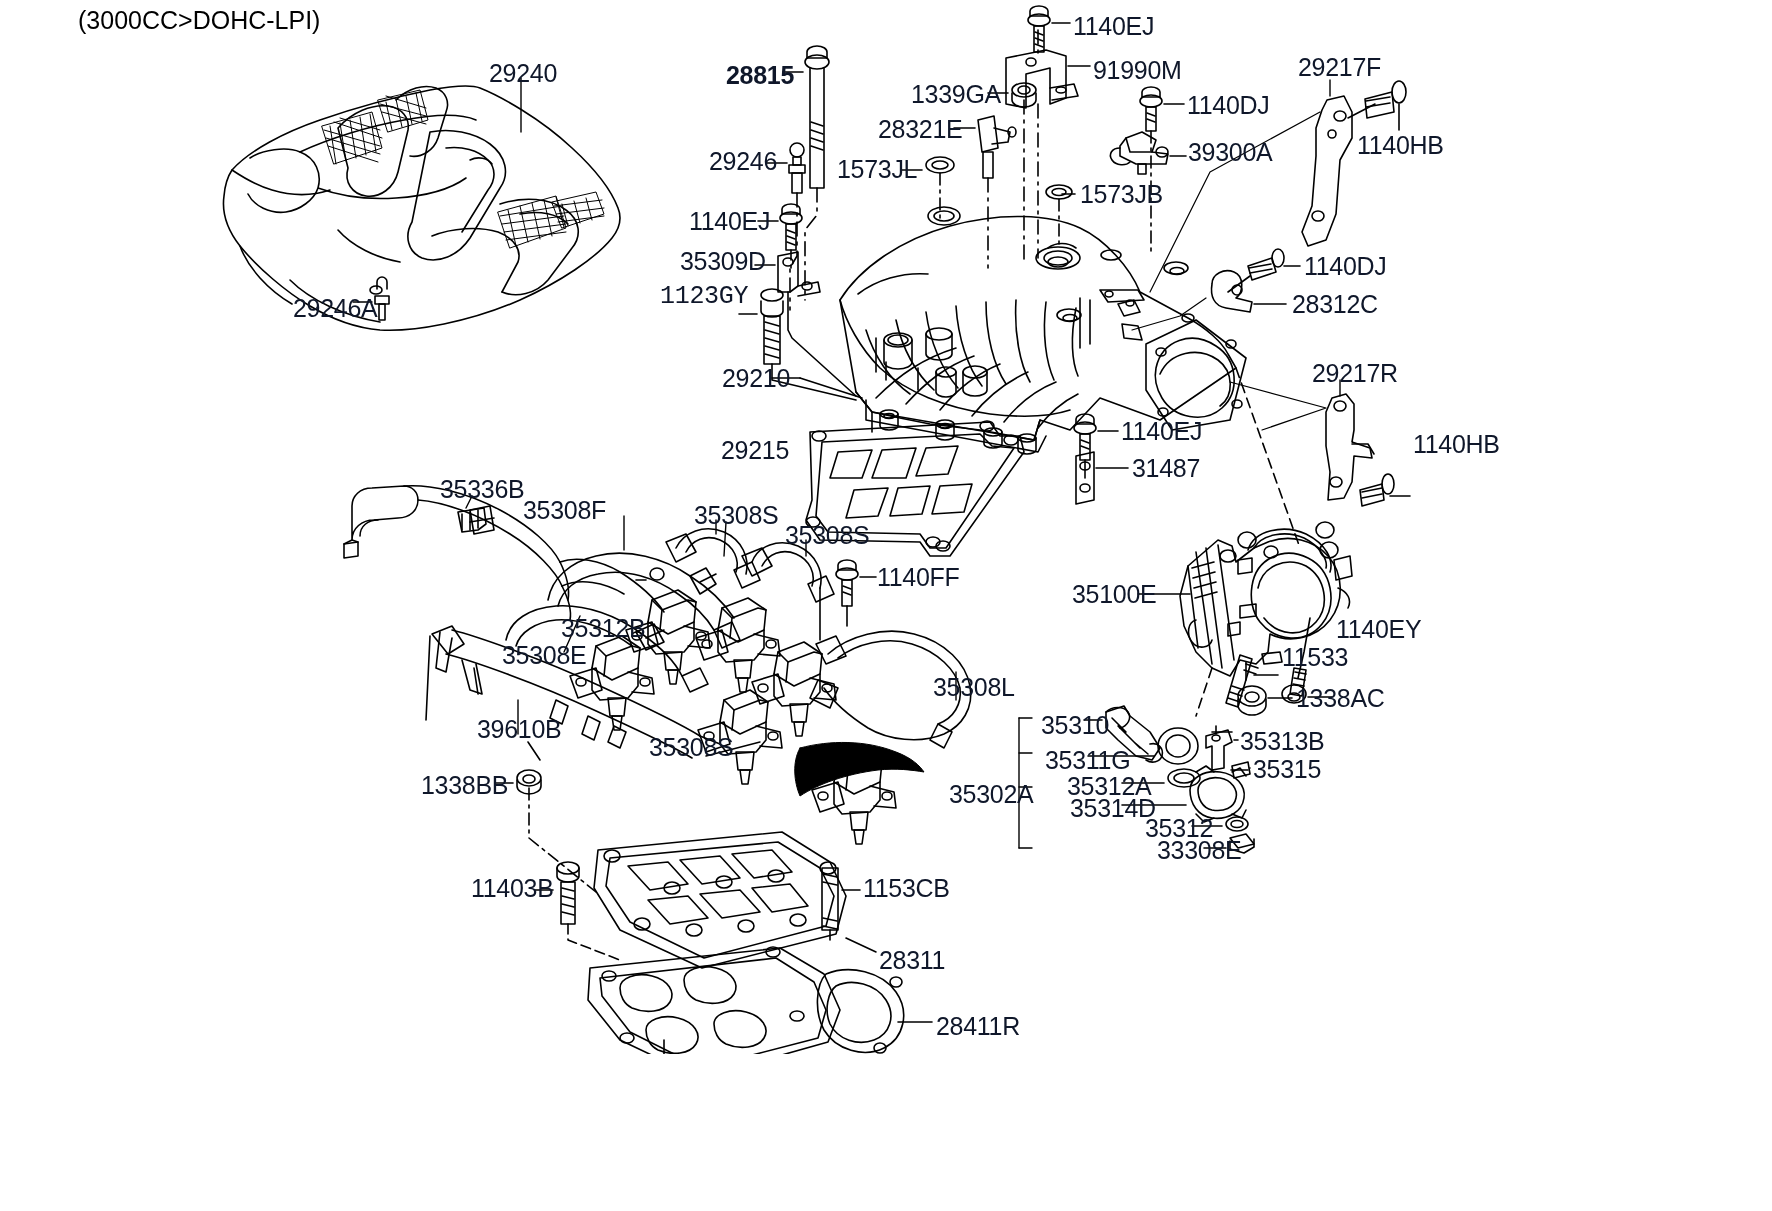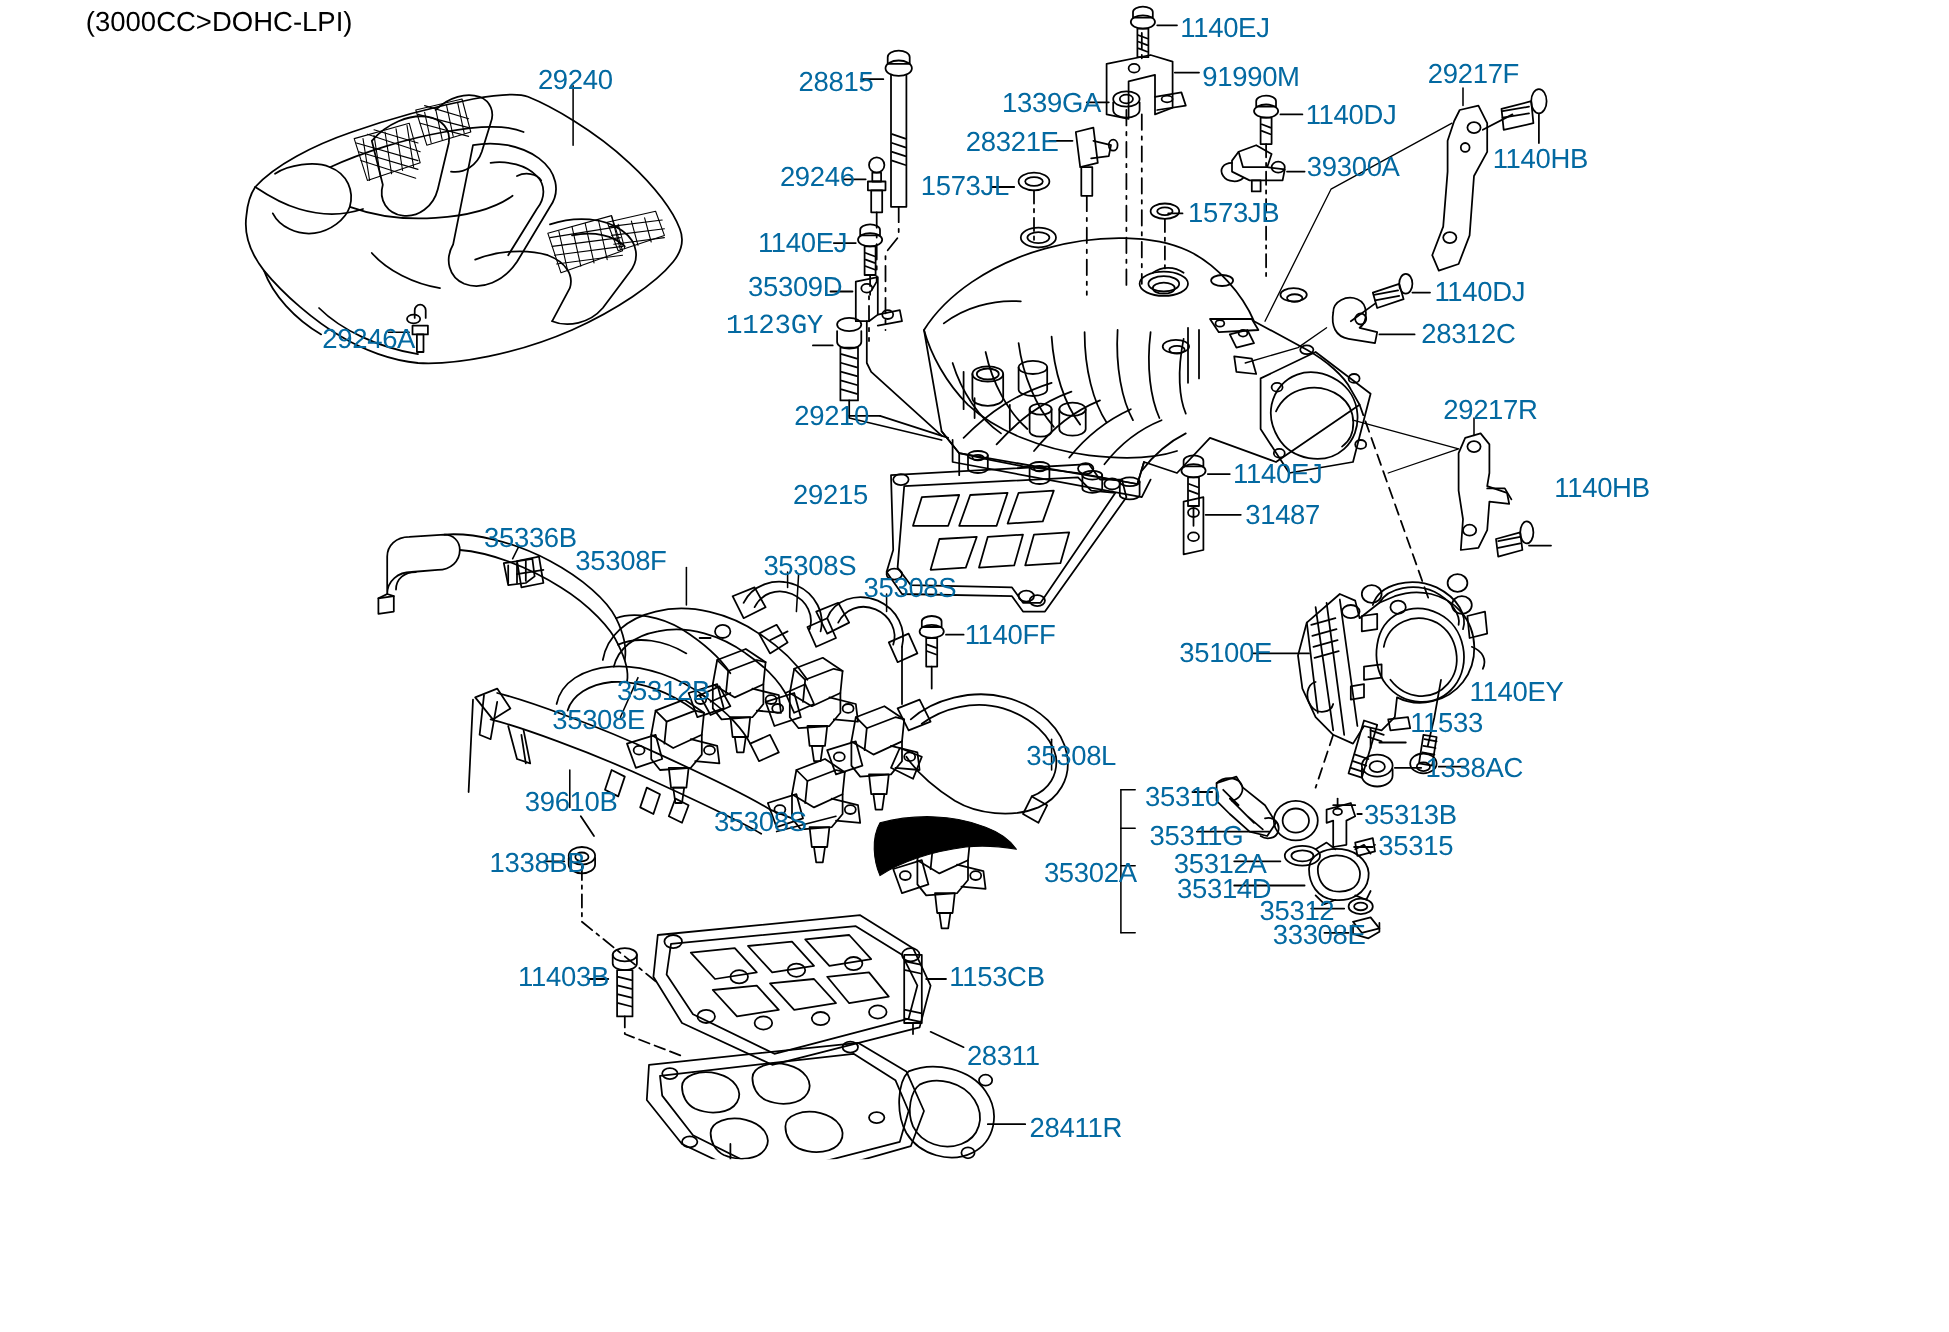--- a/index.html
+++ b/index.html
@@ -20,21 +20,21 @@
     left: 0;
     top: 0;
     width: 1772px;
     height: 1211px;
   }
   .lbl {
     position: absolute;
     font-family: "Liberation Sans", sans-serif;
     font-size: 25px;
     font-weight: 400;
-    color: #0369a1;
+    color: #0f172a;
     white-space: nowrap;
     letter-spacing: -0.3px;
     line-height: 1;
   }
   .title {
     position: absolute;
     left: 78px;
     top: 6px;
     font-family: "Liberation Sans", sans-serif;
     font-size: 25px;
@@ -718,21 +718,21 @@
         <path d="M1204 848 L1226 848"></path>
       </g>
 
     </g>
   </svg>
 
   <div class="lbl" style="left:489px; top:61px;">29240</div>
   <div class="lbl" style="left:293px; top:296px;">29246A</div>
   <div class="lbl" style="left:1073px; top:14px;">1140EJ</div>
   <div class="lbl" style="left:1093px; top:58px;">91990M</div>
-  <div class="lbl" style="left:726px; top:63px;">28815</div>
+  <div class="lbl" style="left:726px; top:63px;font-weight:bold;">28815</div>
   <div class="lbl" style="left:911px; top:82px;">1339GA</div>
   <div class="lbl" style="left:1187px; top:93px;">1140DJ</div>
   <div class="lbl" style="left:878px; top:117px;">28321E</div>
   <div class="lbl" style="left:1188px; top:140px;">39300A</div>
   <div class="lbl" style="left:1298px; top:55px;">29217F</div>
   <div class="lbl" style="left:1357px; top:133px;">1140HB</div>
   <div class="lbl" style="left:709px; top:149px;text-align:center;">29246</div>
   <div class="lbl" style="left:837px; top:157px;">1573JL</div>
   <div class="lbl" style="left:1080px; top:182px;">1573JB</div>
   <div class="lbl" style="left:689px; top:209px;">1140EJ</div>
@@ -762,20 +762,20 @@
   <div class="lbl" style="left:1296px; top:686px;">1338AC</div>
   <div class="lbl" style="left:1041px; top:713px;">35310</div>
   <div class="lbl" style="left:1240px; top:729px;">35313B</div>
   <div class="lbl" style="left:1045px; top:748px;">35311G</div>
   <div class="lbl" style="left:1253px; top:757px;">35315</div>
   <div class="lbl" style="left:1067px; top:774px;">35312A</div>
   <div class="lbl" style="left:949px; top:782px;">35302A</div>
   <div class="lbl" style="left:1070px; top:796px;">35314D</div>
   <div class="lbl" style="left:1145px; top:816px;">35312</div>
   <div class="lbl" style="left:1157px; top:838px;">33308E</div>
-  <div class="lbl" style="left:421px; top:773px;margin-left:24px;">1338BB</div>
+  <div class="lbl" style="left:421px; top:773px;">1338BB</div>
   <div class="lbl" style="left:471px; top:876px;">11403B</div>
   <div class="lbl" style="left:863px; top:876px;">1153CB</div>
   <div class="lbl" style="left:879px; top:948px;">28311</div>
   <div class="lbl" style="left:936px; top:1014px;">28411R</div>
   <div class="lbl" style="left:634px; top:1066px;">28411L</div>
 
 </div>
 
 </body></html>

